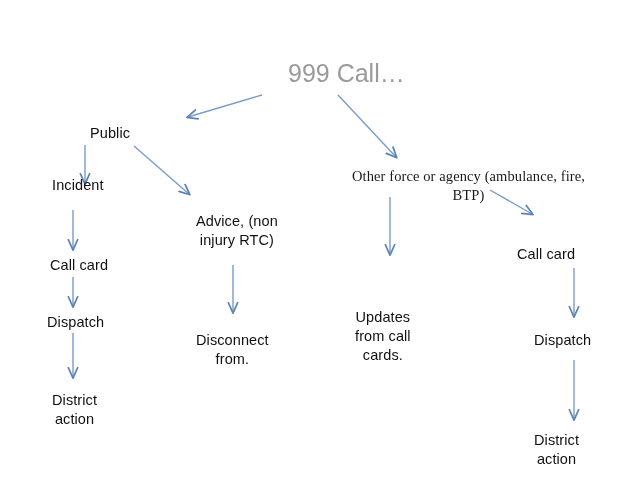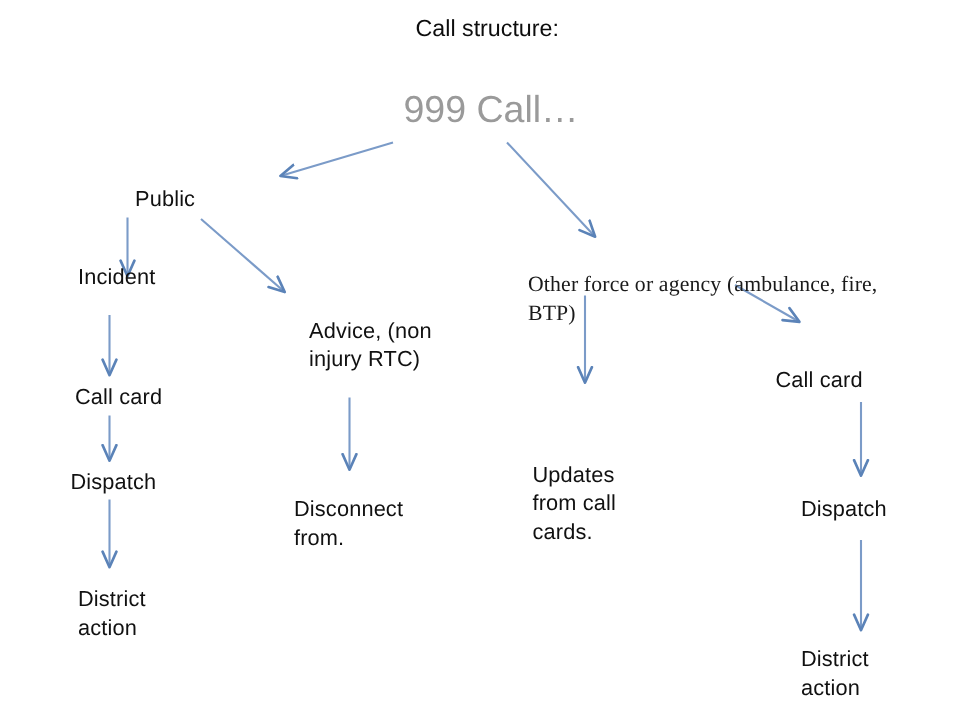--- a/index.html
+++ b/index.html
@@ -25,43 +25,44 @@
     pointer-events: none;
   }
   .node {
     position: absolute;
     color: #111111;
     font-family: "Liberation Sans", sans-serif;
     font-size: 14.5px;
     line-height: 19px;
     white-space: pre-line;
     letter-spacing: 0.1px;
+    text-align: center;
   }
   .node.serif {
     font-family: "Liberation Serif", serif;
     font-size: 14.5px;
     line-height: 19px;
     color: #1a1a1a;
-    margin-top: 14px;
   }
   .title {
     position: absolute;
     color: #0d0d0d;
     font-family: "Liberation Sans", sans-serif;
     font-size: 15.5px;
     line-height: 20px;
     white-space: pre;
   }
   .root-node {
     position: absolute;
     color: #9a9a9a;
     font-family: "Liberation Sans", sans-serif;
     font-size: 25px;
     line-height: 30px;
     white-space: pre;
+    margin-left: 19px;
   }
 </style>
 </head>
 <body>
 
 <div id="canvas">
 
   <svg id="arrow-layer" viewBox="0 0 638 478" width="638" height="478" xmlns="http://www.w3.org/2000/svg">
     <defs>
       <marker id="ah" markerWidth="9" markerHeight="9" refX="7.2" refY="4.5" orient="auto" markerUnits="strokeWidth">
@@ -77,32 +78,31 @@
         <line x1="73" y1="277" x2="73" y2="306" stroke="#7B9BC8" stroke-width="1.4" marker-end="url(#ah)"></line>
         <line x1="73" y1="333" x2="73" y2="377" stroke="#7B9BC8" stroke-width="1.4" marker-end="url(#ah)"></line>
         <line x1="233" y1="265" x2="233" y2="312" stroke="#7B9BC8" stroke-width="1.4" marker-end="url(#ah)"></line>
         <line x1="390" y1="197" x2="390" y2="254" stroke="#7B9BC8" stroke-width="1.4" marker-end="url(#ah)"></line>
         <line x1="490" y1="190" x2="532" y2="214" stroke="#7B9BC8" stroke-width="1.4" marker-end="url(#ah)"></line>
         <line x1="574" y1="268" x2="574" y2="316" stroke="#7B9BC8" stroke-width="1.4" marker-end="url(#ah)"></line>
         <line x1="574" y1="360" x2="574" y2="419" stroke="#7B9BC8" stroke-width="1.4" marker-end="url(#ah)"></line>
       </g>
   </svg>
 
-  <div class="title" style="left: 277px; top: 10px;">Call structure:</div>
 
   <div class="root-node" style="left: 269px; top: 58px; color: rgb(154, 154, 154);">999 Call…</div>
 
   <div id="node-layer">
       <div class="node" style="left: 90px; top: 124px;">Public</div>
       <div class="node" style="left: 52px; top: 176px;">Incident</div>
       <div class="node" style="left: 50px; top: 256px;">Call card</div>
       <div class="node" style="left: 47px; top: 313px;">Dispatch</div>
       <div class="node" style="left: 52px; top: 391px;">District
 action</div>
-      <div class="node" style="left: 206px; top: 212px;">Advice, (non
+      <div class="node" style="left: 196px; top: 212px;">Advice, (non
 injury RTC)</div>
       <div class="node" style="left: 196px; top: 331px;">Disconnect
 from.</div>
       <div class="node serif" style="left: 352px; top: 167px;">Other force or agency (ambulance, fire,
 BTP)</div>
       <div class="node" style="left: 355px; top: 280px; margin-top: 28px;">Updates
 from call
 cards.</div>
       <div class="node" style="left: 517px; top: 245px;">Call card</div>
       <div class="node" style="left: 534px; top: 331px;">Dispatch</div>

